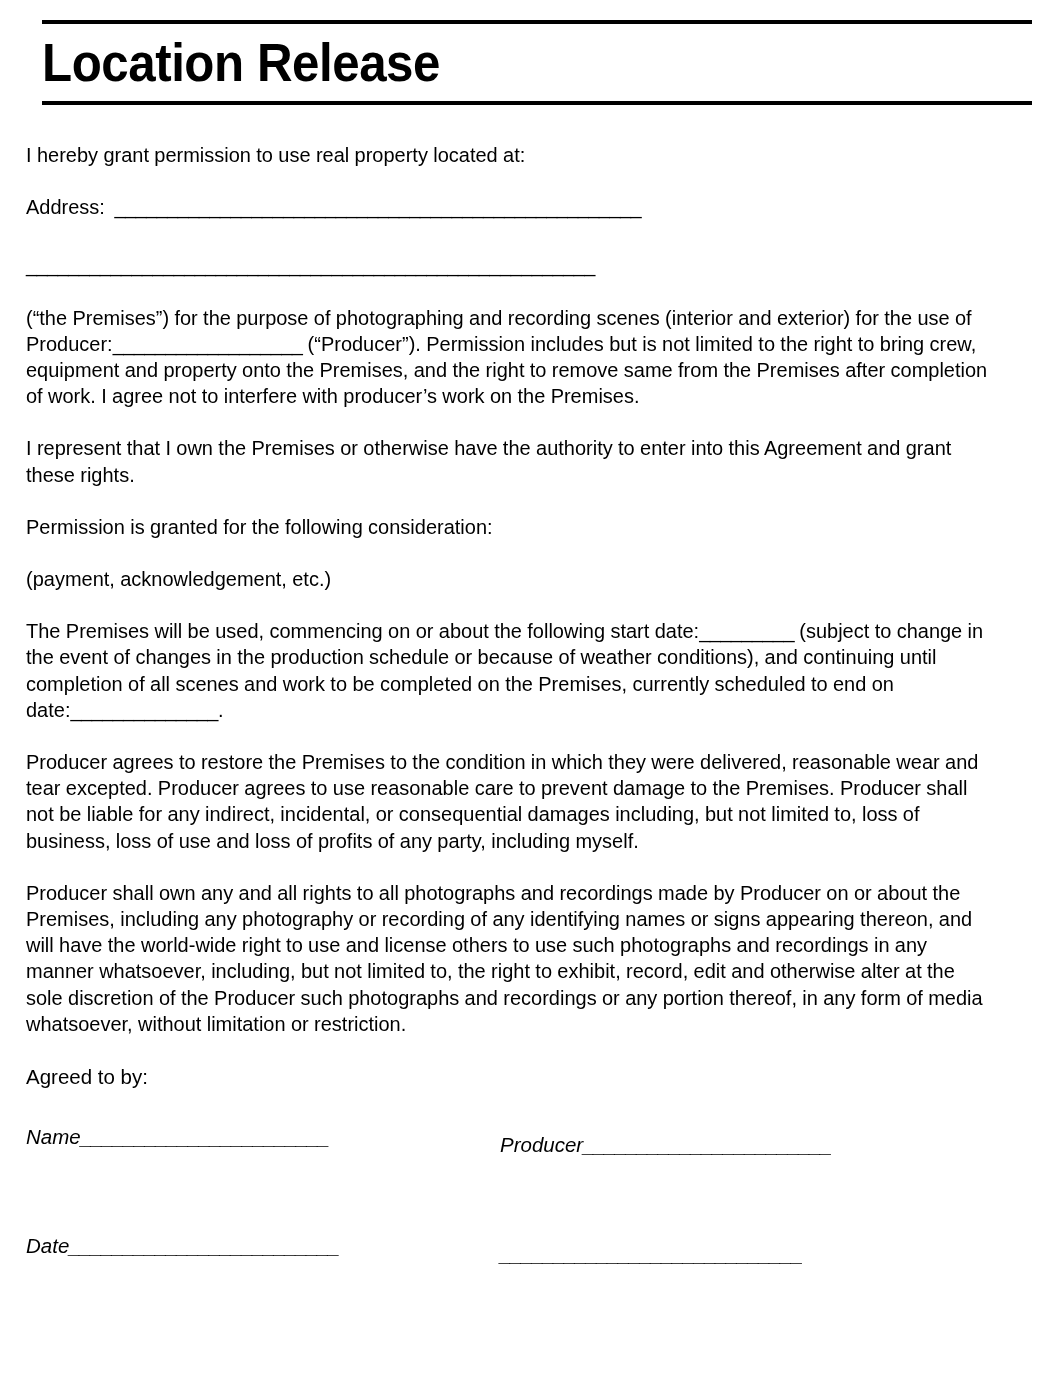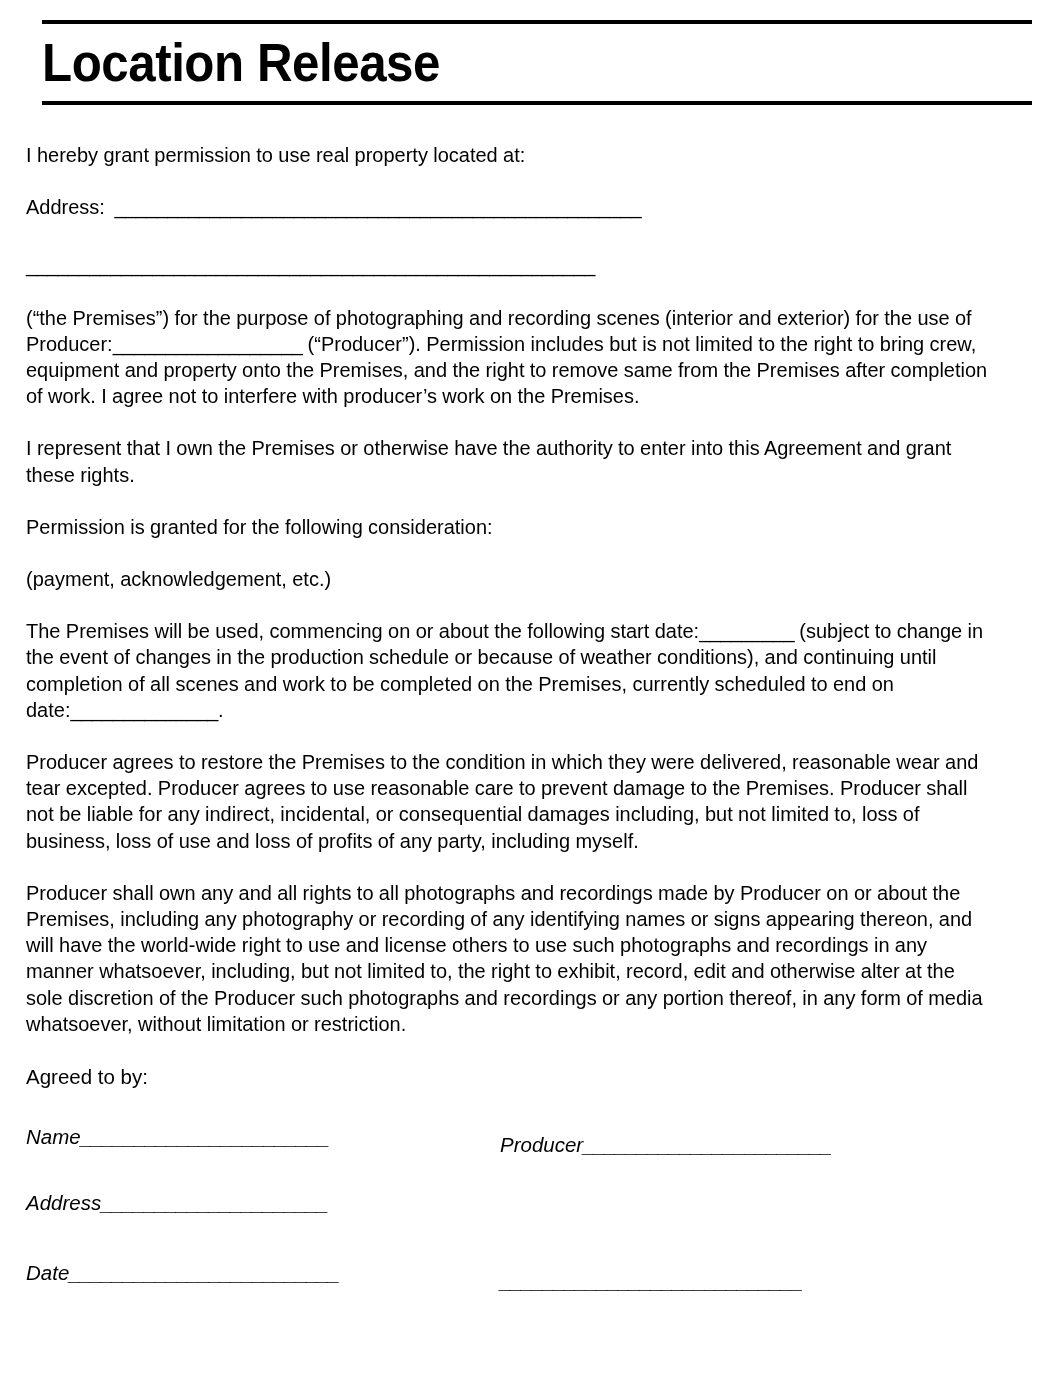--- a/index.html
+++ b/index.html
@@ -171,23 +171,20 @@
     <div class="sig-row">
       <div class="col-left">
         <span>Name</span><span class="blank">_______________________</span>
       </div>
       <div class="col-right">
         <span>Producer</span><span class="blank">_______________________</span>
       </div>
     </div>
 
     <div class="sig-row">
-      <div class="col-left">
-        <span>Address</span><span class="blank">_____________________</span>
-      </div>
     </div>
 
     <div class="sig-row sig-row-last">
       <div class="col-left">
         <span>Date</span><span class="blank">_________________________</span>
       </div>
       <div class="col-right">
         <span class="blank">____________________________</span>
       </div>
     </div>

